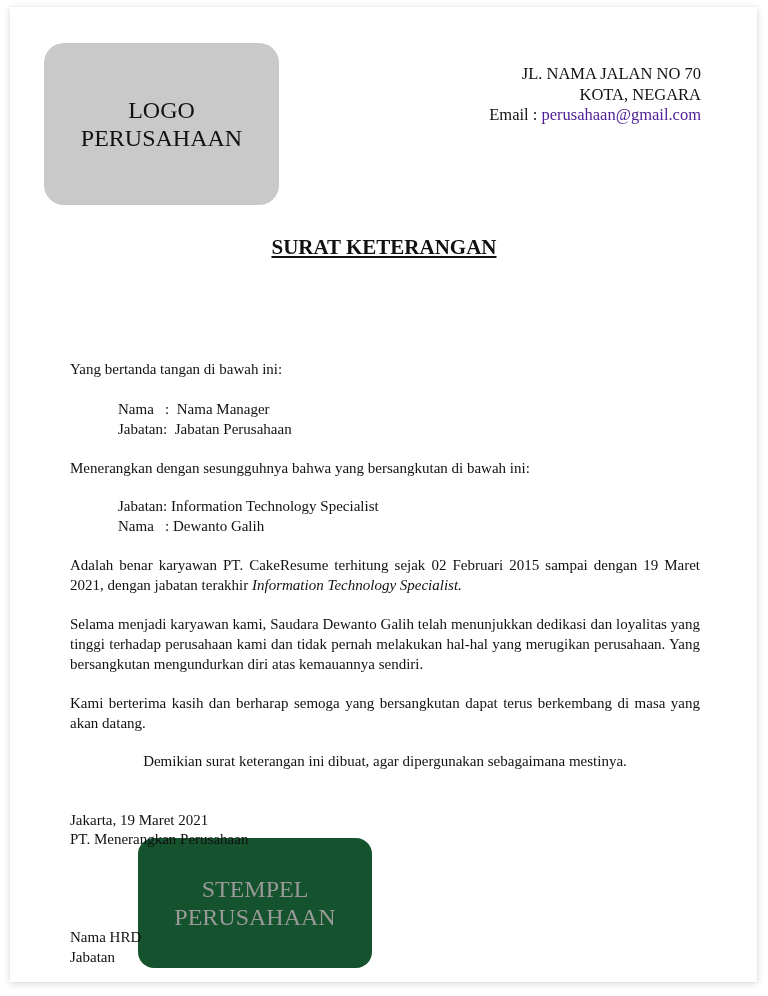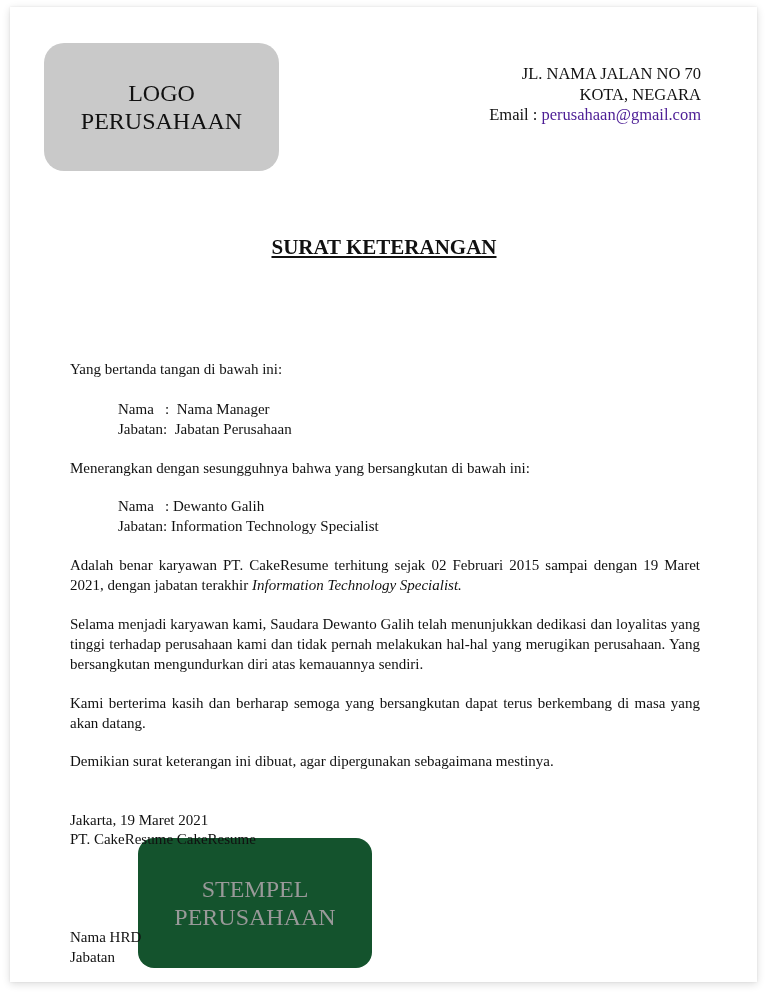--- a/index.html
+++ b/index.html
@@ -6,21 +6,21 @@
   body {
     width:768px; height:996px; background:#ffffff; position:relative; overflow:hidden;
     font-family:"Liberation Serif", "DejaVu Serif", serif; color:#111;
   }
   .page {
     position:absolute; left:10px; top:7px; width:747px; height:975px;
     background:#fff;
     box-shadow: 0 2px 8px rgba(0,0,0,0.14), 0 0 2px rgba(0,0,0,0.08);
   }
   .logo {
-    position:absolute; left:44px; top:43px; width:235px; height:128px;
+    position:absolute; left:44px; top:43px; width:235px; height:162px;
     background:#c9c9c9; border-radius:20px;
     display:flex; flex-direction:column; align-items:center; justify-content:center;
     font-size:24px; line-height:28px; color:#111; text-align:center;
   }
   .company {
     position:absolute; right:67px; top:64px; text-align:right;
     font-size:16.5px; line-height:20.5px; color:#111;
   }
   .company .email-link { color:#4c1d95; }
   .title-block {
@@ -69,34 +69,34 @@
 <div class="body-text" style="top:359px;">Yang bertanda tangan di bawah ini:</div>
 
 <div class="indent" style="top:399px;">
   <div class="kv-row">Nama   :  Nama Manager</div>
   <div class="kv-row">Jabatan:  Jabatan Perusahaan</div>
 </div>
 
 <div class="body-text" style="top:458px;">Menerangkan dengan sesungguhnya bahwa yang bersangkutan di bawah ini:</div>
 
 <div class="indent" style="top:496px;">
+  <div class="kv-row">Jabatan: Information Technology Specialist</div>
   <div class="kv-row">Nama   : Dewanto Galih</div>
-  <div class="kv-row">Jabatan: Information Technology Specialist</div>
 </div>
 
 <div class="body-text justify" style="top:555px;"><span>Adalah benar karyawan PT. CakeResume terhitung sejak 02 Februari 2015 sampai dengan 19 Maret 2021, dengan jabatan terakhir </span><i>Information Technology Specialist.</i></div>
 
 <div class="body-text justify" style="top:614px;">Selama menjadi karyawan kami, Saudara Dewanto Galih telah menunjukkan dedikasi dan loyalitas yang tinggi terhadap perusahaan kami dan tidak pernah melakukan hal-hal yang merugikan perusahaan. Yang bersangkutan mengundurkan diri atas kemauannya sendiri.</div>
 
 <div class="body-text justify" style="top:693px;">Kami berterima kasih dan berharap semoga yang bersangkutan dapat terus berkembang di masa yang akan datang.</div>
 
-<div class="body-text" style="top:751px;">Demikian surat keterangan ini dibuat, agar dipergunakan sebagaimana mestinya.</div>
+<div class="body-text" style="top:751px;text-align:center;">Demikian surat keterangan ini dibuat, agar dipergunakan sebagaimana mestinya.</div>
 
 <div class="sig" style="top:810px;">Jakarta, 19 Maret 2021</div>
-<div class="sig over" style="top:829px;">PT. CakeResume CakeResume</div>
+<div class="sig over" style="top:829px;">PT. Menerangkan Perusahaan</div>
 
 <div class="stamp">
   <div>STEMPEL</div>
   <div>PERUSAHAAN</div>
 </div>
 
 <div class="sig over" style="top:927px;">Nama HRD</div>
 <div class="sig over" style="top:947px;">Jabatan</div>
 
 </body></html>

